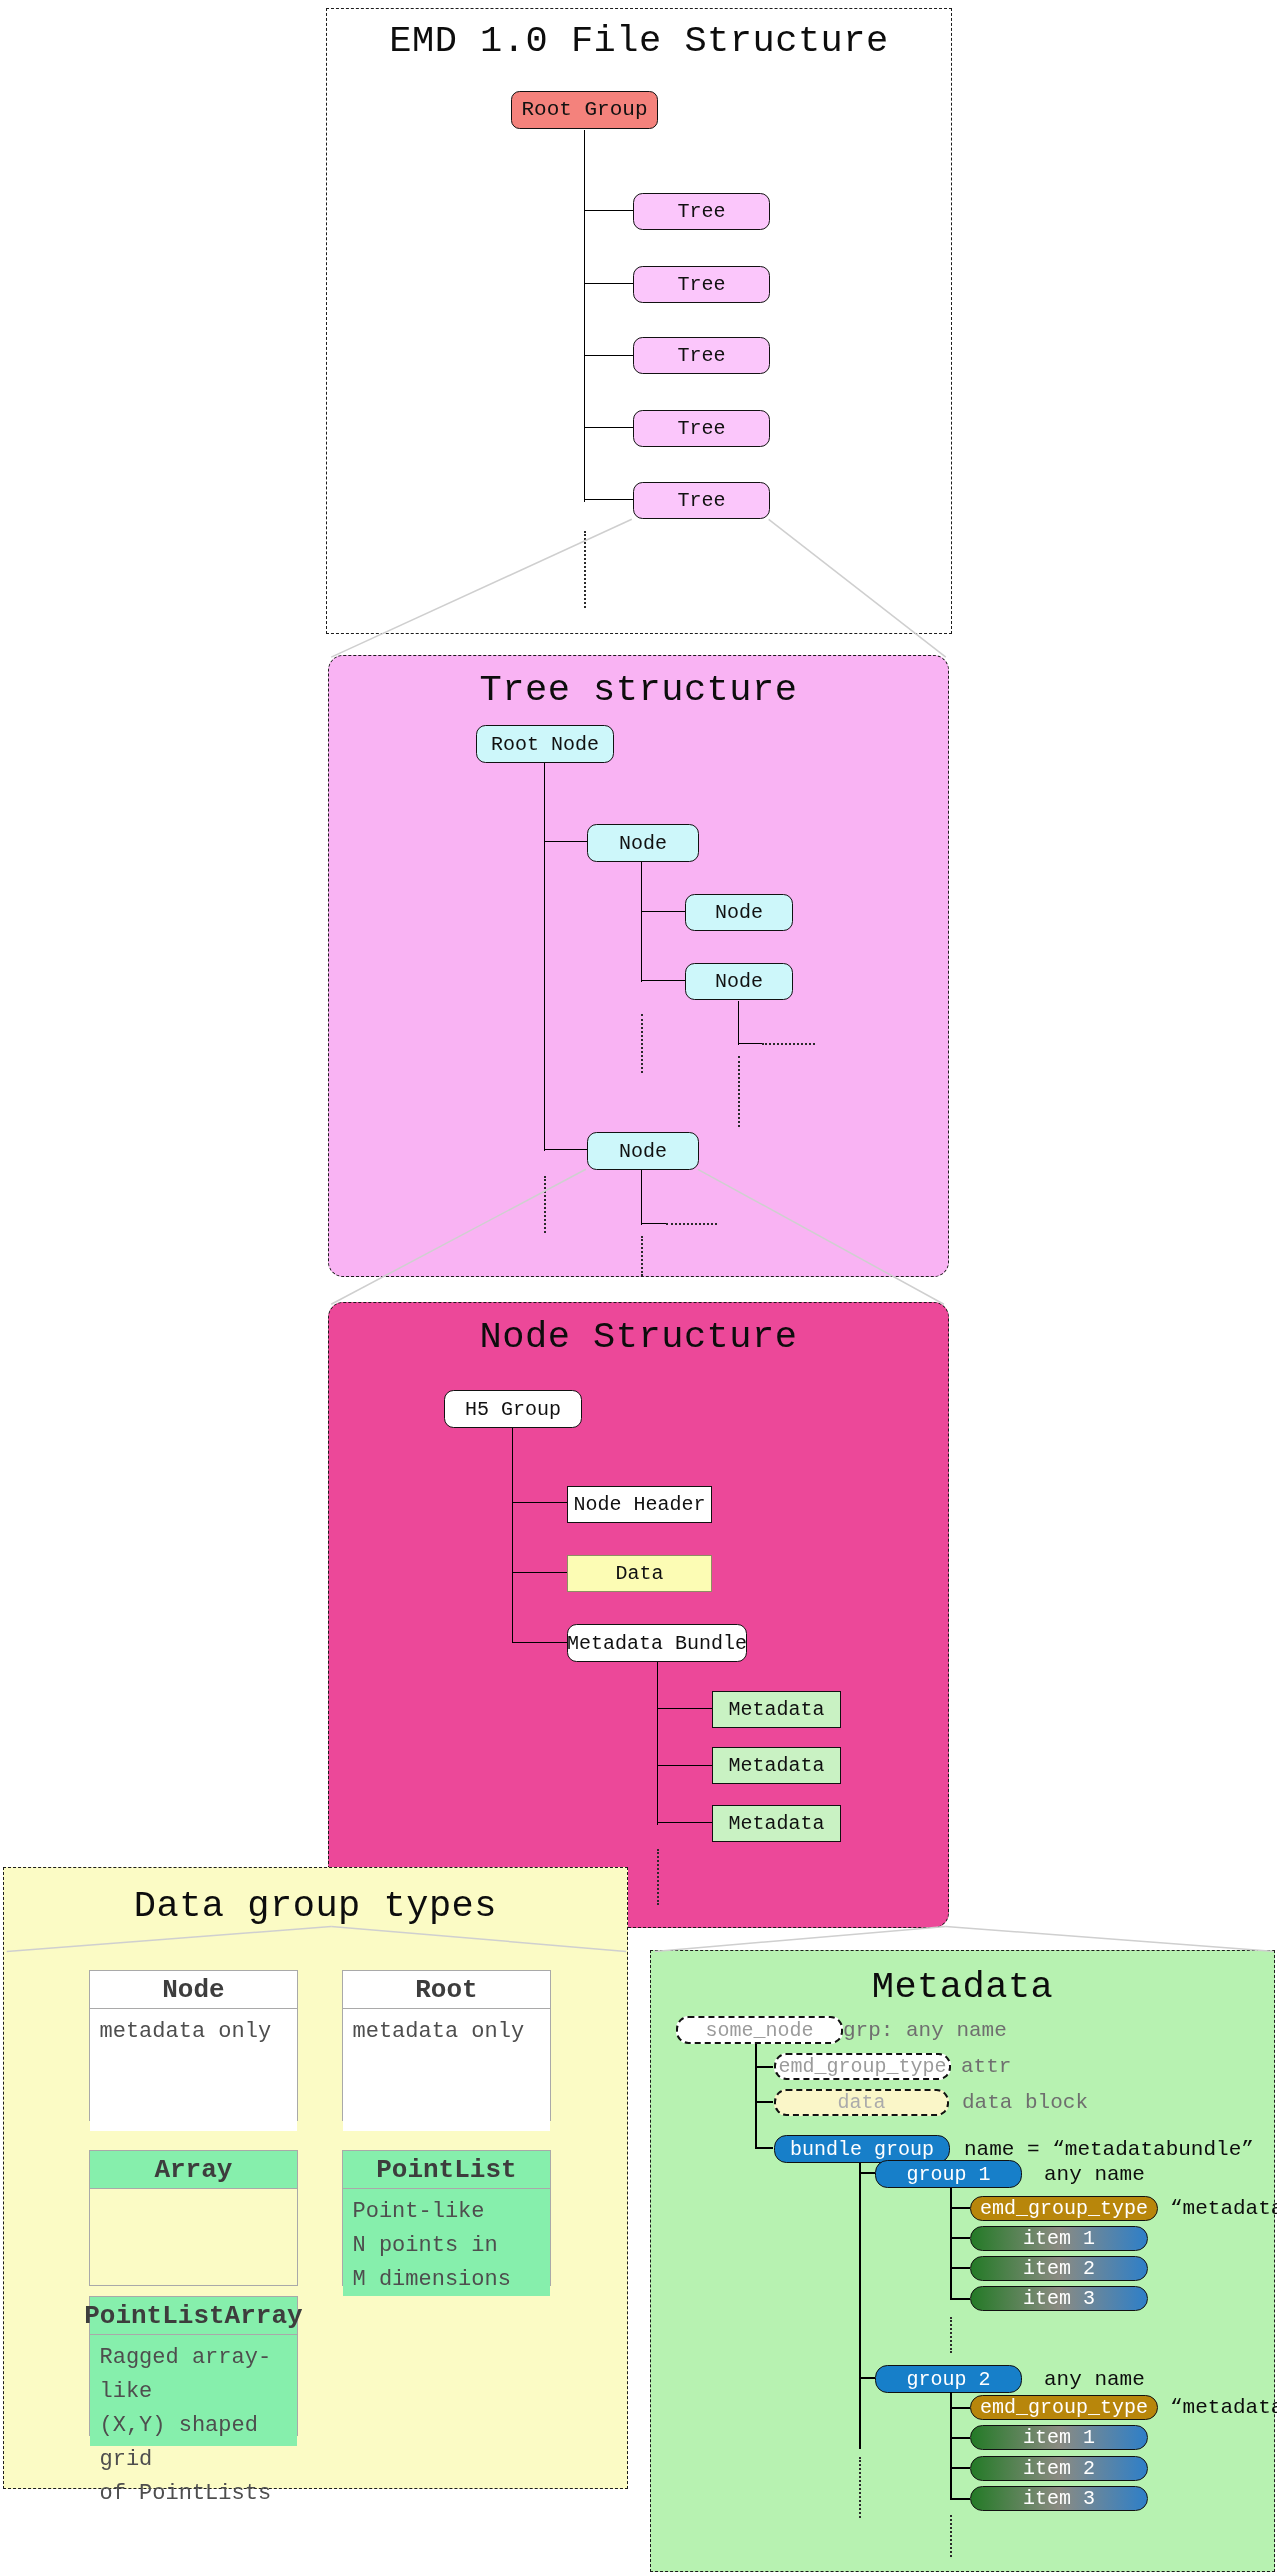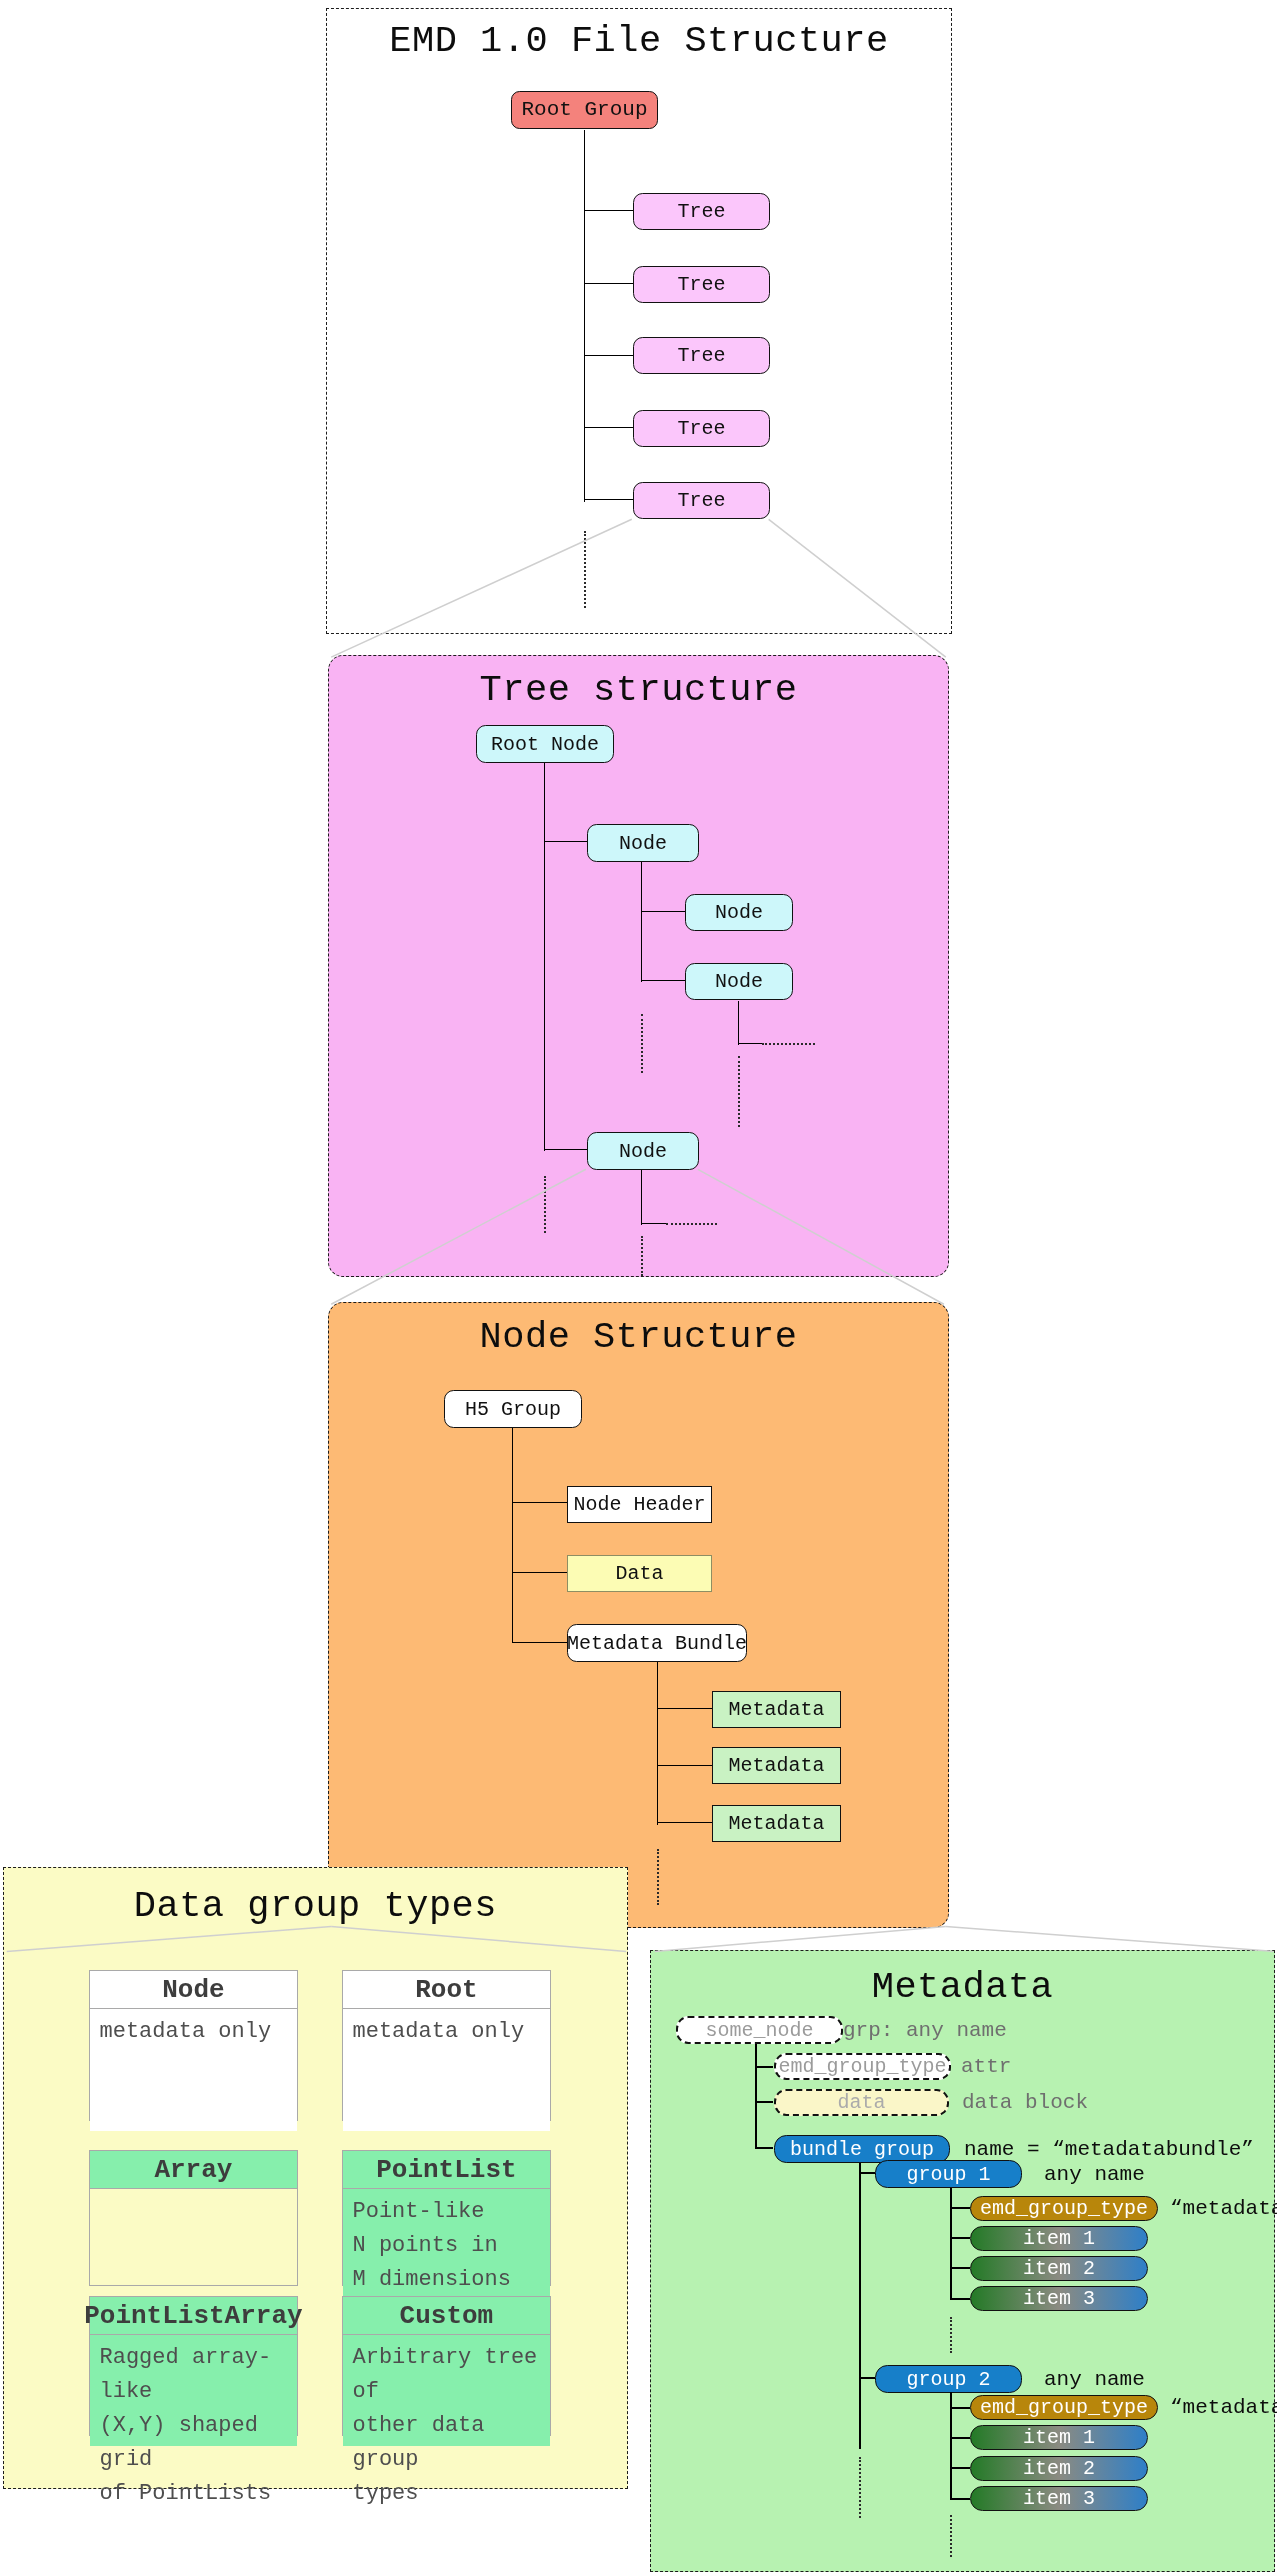--- a/index.html
+++ b/index.html
@@ -12,21 +12,21 @@
         border:1.6px solid #111;font-size:20px;background:#fff;white-space:nowrap;}
   .round{border-radius:9.6px;}
   
   .hline{position:absolute;height:0;border-top:1.9px solid #000;}
   .vline{position:absolute;width:0;border-left:1.9px solid #000;}
   .hdots{position:absolute;height:0;border-top:2.4px dotted #2a2a2a;}
   .vdots{position:absolute;width:0;border-left:2.4px dotted #2a2a2a;}
   
   .panel-file{left:326px;top:7.7px;width:626px;height:626px;background:#fff;}
   .panel-tree{left:328px;top:655px;width:621px;height:622px;background:#f9b3f3;border-radius:15.3px;}
-  .panel-node{left:328px;top:1302px;width:621px;height:626px;background:#fdba74;border-radius:15.3px;}
+  .panel-node{left:328px;top:1302px;width:621px;height:626px;background:#ec4899;border-radius:15.3px;}
   .panel-dgt{left:2.9px;top:1867px;width:625px;height:622px;background:#fbfbc5;}
   .panel-meta{left:650px;top:1950px;width:625px;height:622px;background:#b7f2b1;}
   .box-rootgroup{background:#f4827c;border-radius:8.6px;font-size:21px;}
   .box-tree{background:#fbc6fb;}
   .box-cyan{background:#cdf7fa;}
   .box-white{background:#ffffff;}
   .box-data{background:#fcfcb4;border:1.4px solid #8e8e63;}
   .box-green{background:#c9f2c3;}
   
   .card{position:absolute;box-sizing:border-box;border:1.5px solid #a9a9a9;width:209px;}
@@ -183,28 +183,20 @@
     </div>
 
     <div class="card" style="left:85px;top:428px;height:140px;">
       <div class="card-head bg-cream">PointListArray</div>
       <div class="card-body bg-cream" style="height:100px;">
         <div>Ragged array-like</div>
         <div>(X,Y) shaped grid</div>
         <div>of PointLists</div>
       </div>
     </div>
-    <div class="card" style="left:338px;top:428px;height:140px;">
-      <div class="card-head bg-cream">Custom</div>
-      <div class="card-body bg-cream" style="height:100px;">
-        <div>Arbitrary tree of</div>
-        <div>other data group</div>
-        <div>types</div>
-      </div>
-    </div>
   </section>
 
   <section class="panel panel-meta">
     <div class="ptitle" style="top:15.3px;">Metadata</div>
 
     <div class="mbox m-dashed" style="left:25px;top:65px;width:167px;height:28px;">
       <span>some_node</span>
       </div>
     <div class="m-label m-gray" style="left:192px;top:65px;height:28px;">grp: any name</div>
 

